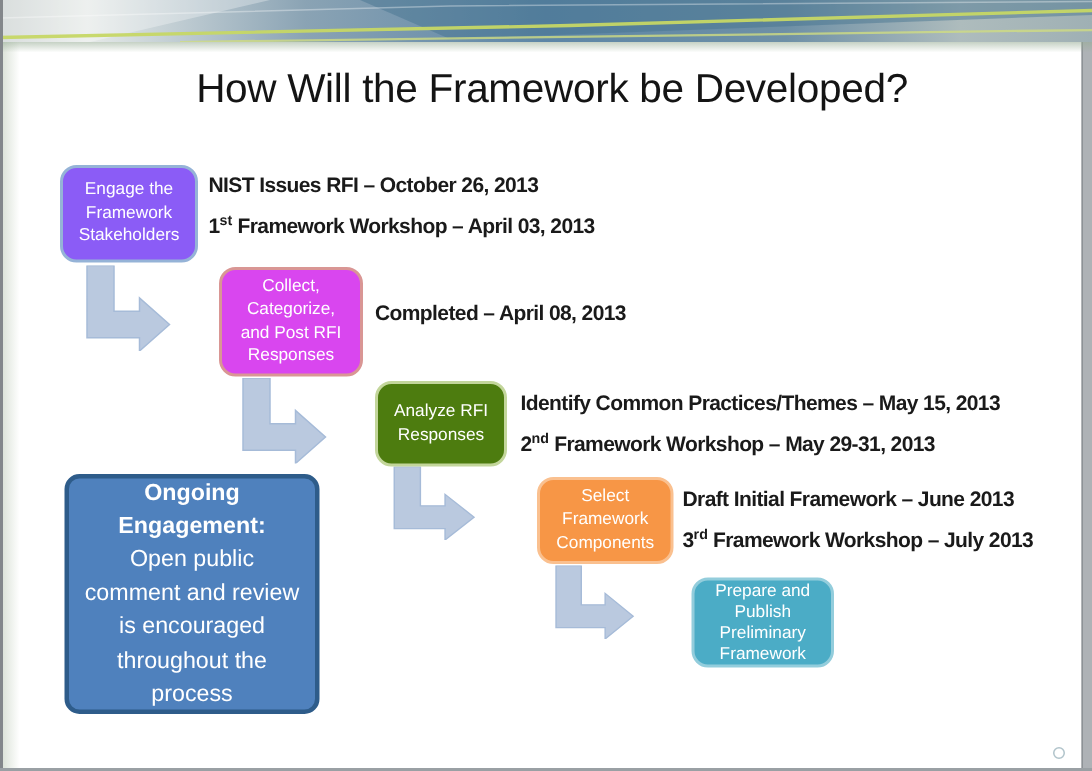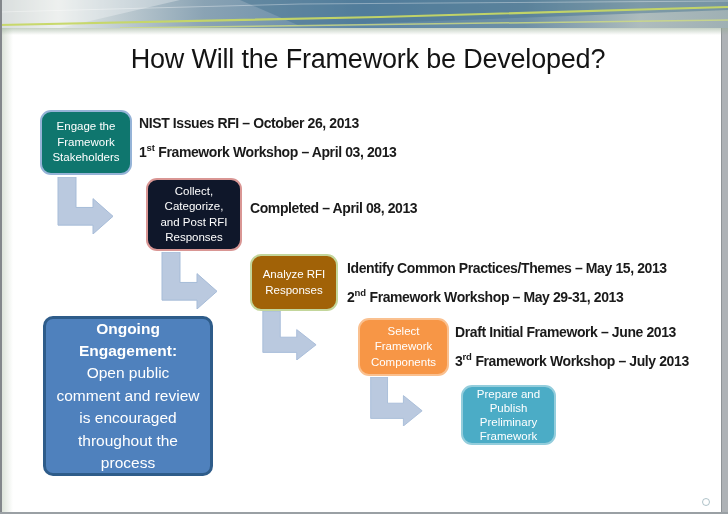--- a/index.html
+++ b/index.html
@@ -71,53 +71,53 @@
   </div>
   <div class="banner-fade"></div>
 
   <div class="left-strip"></div>
   <div class="edge-left"></div>
   <div class="edge-right"></div>
   <div class="edge-bottom"></div>
 
   <h1 class="title">How Will the Framework be Developed?</h1>
 
-  <div class="step-box" style="left: 40px; top: 110px; width: 92px; height: 65px; background: #0f766e; border-color: rgb(149, 179, 215);">
+  <div class="step-box" style="left: 40px; top: 110px; width: 92px; height: 65px; background: #8b5cf6; border-color: rgb(149, 179, 215);">
     <div>Engage the</div>
     <div>Framework</div>
     <div>Stakeholders</div>
   </div>
   <div class="note" style="left:139px;top:112px;">
     <div><span>NIST Issues RFI – October 26, 2013</span></div>
     <div><span>1</span><sup class="ord">st</sup><span> Framework Workshop – April 03, 2013</span></div>
   </div>
 
   <div class="arrow" style="left:53px;top:177px;width:62px;height:57px;">
     <svg viewBox="0 0 62 58" preserveAspectRatio="none">
         <path class="arrow-shape" d="M5,0 L23,0 L23,31 L40,31 L40,22 L60,40 L40,58 L40,49 L5,49 Z" fill="#bac9df" stroke="#a6bbd8"></path>
       </svg>
   </div>
 
-  <div class="step-box" style="left: 146px; top: 178px; width: 96px; height: 73px; background: #0f172a; border-color: rgb(217, 150, 148);">
+  <div class="step-box" style="left: 146px; top: 178px; width: 96px; height: 73px; background: #d946ef; border-color: rgb(217, 150, 148);">
     <div>Collect,</div>
     <div>Categorize,</div>
     <div>and Post RFI</div>
     <div>Responses</div>
   </div>
   <div class="note" style="left:250px;top:197px;">
     <div><span>Completed – April 08, 2013</span></div>
   </div>
 
   <div class="arrow" style="left:157px;top:252px;width:62px;height:57px;">
     <svg viewBox="0 0 62 58" preserveAspectRatio="none">
         <path class="arrow-shape" d="M5,0 L23,0 L23,31 L40,31 L40,22 L60,40 L40,58 L40,49 L5,49 Z" fill="#bac9df" stroke="#a6bbd8"></path>
       </svg>
   </div>
 
-  <div class="step-box" style="left: 250px; top: 254px; width: 88px; height: 57px; background: #a16207; border-color: rgb(195, 214, 155);">
+  <div class="step-box" style="left: 250px; top: 254px; width: 88px; height: 57px; background: #4d7c0f; border-color: rgb(195, 214, 155);">
     <div>Analyze RFI</div>
     <div>Responses</div>
   </div>
   <div class="note" style="left:347px;top:257px;">
     <div><span>Identify Common Practices/Themes – May 15, 2013</span></div>
     <div><span>2</span><sup class="ord">nd</sup><span> Framework Workshop – May 29-31, 2013</span></div>
   </div>
 
   <div class="arrow" style="left:258px;top:311px;width:60px;height:49px;">
     <svg viewBox="0 0 62 58" preserveAspectRatio="none">

